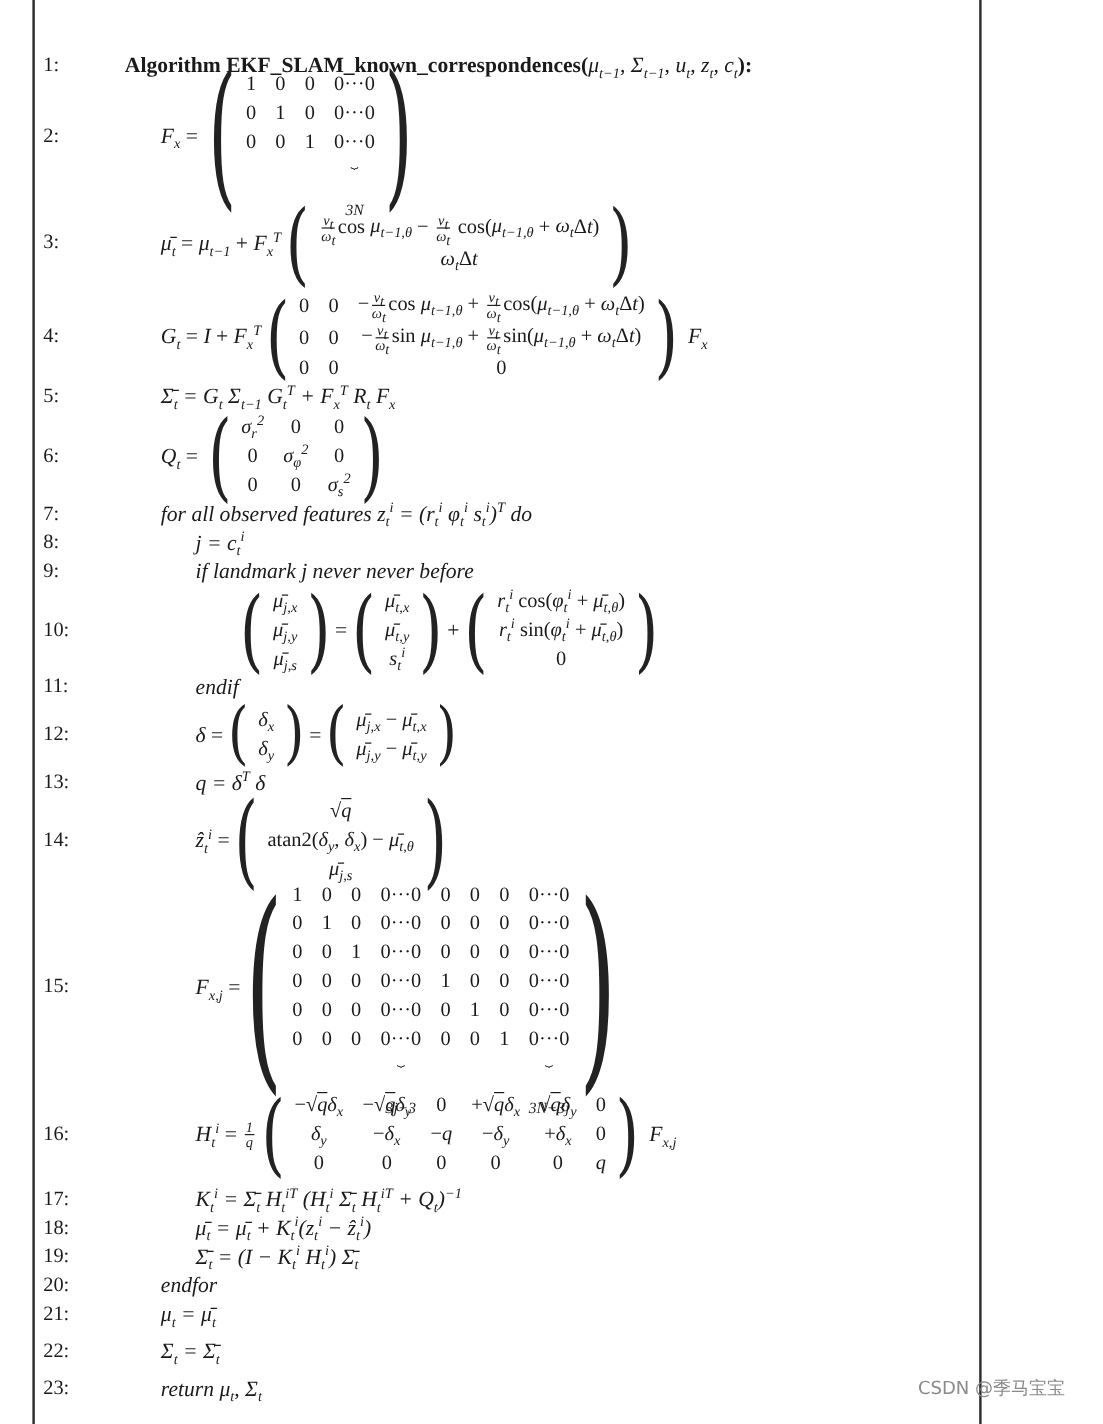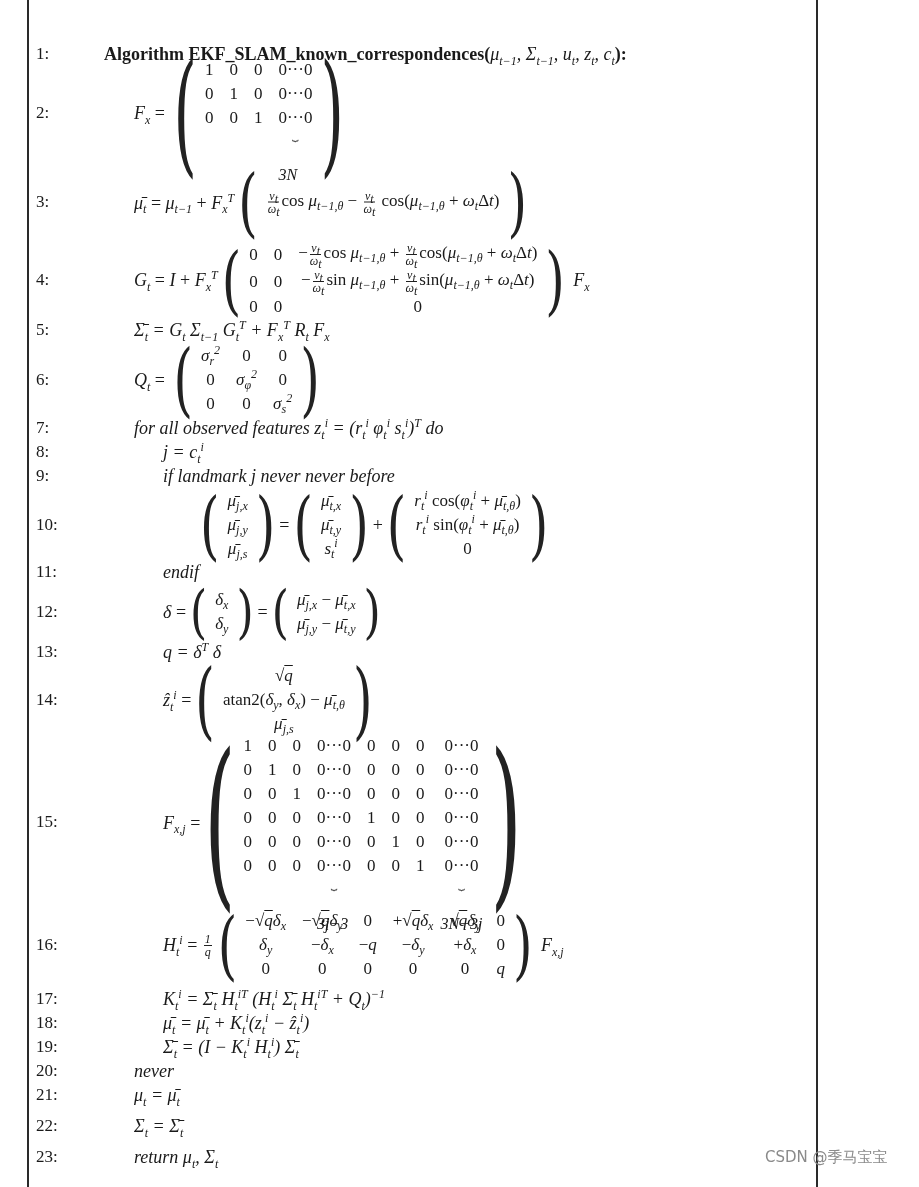--- a/index.html
+++ b/index.html
@@ -10,21 +10,21 @@
   .ln { position:absolute; left:36px; font-family:"Liberation Serif", serif; font-size:17px; line-height:20px; transform:translateY(-50%); }
   .row { position:absolute; transform:translateY(-50%); font-family:"Liberation Serif", serif; font-size:18px; line-height:22px; white-space:nowrap; display:flex; align-items:center; }
   .title { font-weight:bold; }
   i, .it { font-style:italic; }
   sub, sup { font-size:12px; line-height:0; }
   .mat { display:inline-flex; align-items:center; margin:0 4px; }
   .paren { font-family:"DejaVu Serif", serif; font-weight:200; color:#222; transform-origin:center; display:inline-block; }
   table.m { border-collapse:collapse; }
   table.m td { padding:1px 8px; text-align:center; font-family:"Liberation Serif", serif; font-size:17px; line-height:22px; }
   .brace { display:block; font-size:11px; text-align:center; line-height:10px; color:#333; }
-  .bracelabel { display:block; font-size:16px; font-style:italic; text-align:left; line-height:13px;margin-top:28px; }
+  .bracelabel { display:block; font-size:13px; font-style:italic; text-align:center; line-height:13px;margin-top:28px; }
   .frac { display:inline-flex; flex-direction:column; align-items:center; vertical-align:middle; font-size:12px; line-height:12px; margin:0 2px; font-style:italic; }
   .frac .num { border-bottom:1px solid #222; padding:0 1px; }
   .watermark { position:absolute; left:765px; top:1157px; transform:translateY(-50%); font-family:"DejaVu Sans", sans-serif; font-size:15px; color:#8a8a8a; }
 </style>
 </head>
 <body>
 
 <div class="frame-left"></div>
 <div class="frame-right"></div>
 
@@ -107,20 +107,23 @@
       <tbody>
       <tr>
             <td><span class="frac">
                 <span class="num">v<sub>t</sub></span>
                 <span>ω<sub>t</sub></span>
               </span>cos <i>μ<sub>t−1,θ</sub></i> − <span class="frac">
                 <span class="num">v<sub>t</sub></span>
                 <span>ω<sub>t</sub></span>
               </span> cos(<i>μ<sub>t−1,θ</sub></i> + <i>ω<sub>t</sub></i>Δ<i>t</i>)</td>
           </tr>
+      <tr>
+            <td><i>ω<sub>t</sub></i>Δ<i>t</i></td>
+          </tr>
     </tbody>
       </table>
     <span class="paren" style="font-size:50px; transform:scaleY(1.5);">)</span>
   </span>
 </div>
 
 <div class="row" style="left:134px; top:280px;">
   <span class="it">G<sub>t</sub></span>&nbsp;=&nbsp;<span class="it">I</span>&nbsp;+&nbsp;<span class="it">F<sub>x</sub><sup>T</sup></span>
   <span class="mat">
     <span class="paren" style="font-size:50px; transform:scaleY(1.5);">(</span>
@@ -454,21 +457,21 @@
 
 <div class="row" style="left:163px; top:1023px;">
   <span class="it">μ̄<sub>t</sub> = μ̄<sub>t</sub> + K<sub>t</sub><sup>i</sup>(z<sub>t</sub><sup>i</sup> − ẑ<sub>t</sub><sup>i</sup>)</span>
 </div>
 
 <div class="row" style="left:163px; top:1047px;align-items:flex-end;">
   <span class="it">Σ̄<sub>t</sub> = (I − K<sub>t</sub><sup>i</sup> H<sub>t</sub><sup>i</sup>) Σ̄<sub>t</sub></span>
 </div>
 
 <div class="row" style="left:134px; top:1071px;">
-  <span class="it">never</span>
+  <span class="it">endfor</span>
 </div>
 
 <div class="row" style="left:134px; top:1095px;align-items:center;">
   <span class="it">μ<sub>t</sub> = μ̄<sub>t</sub></span>
 </div>
 
 <div class="row" style="left:134px; top:1126px;">
   <span class="it">Σ<sub>t</sub> = Σ̄<sub>t</sub></span>
 </div>
 

